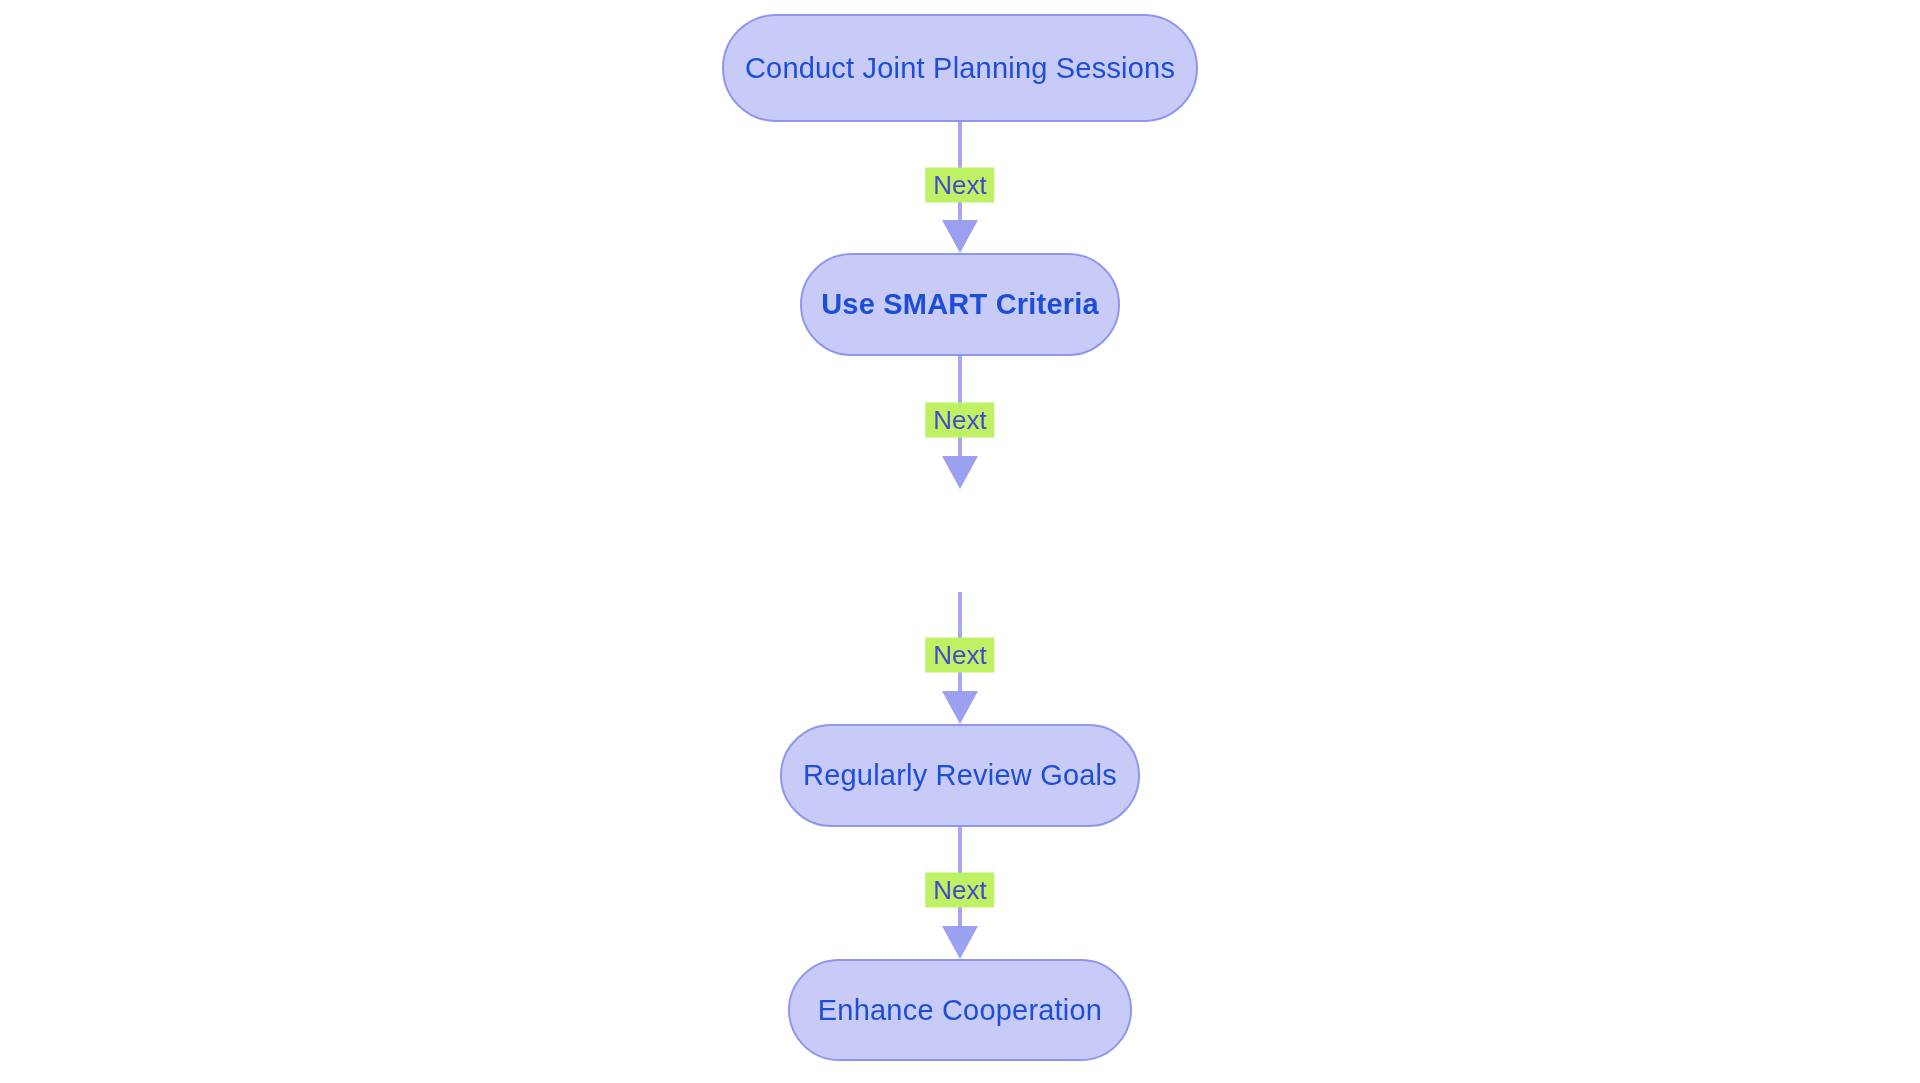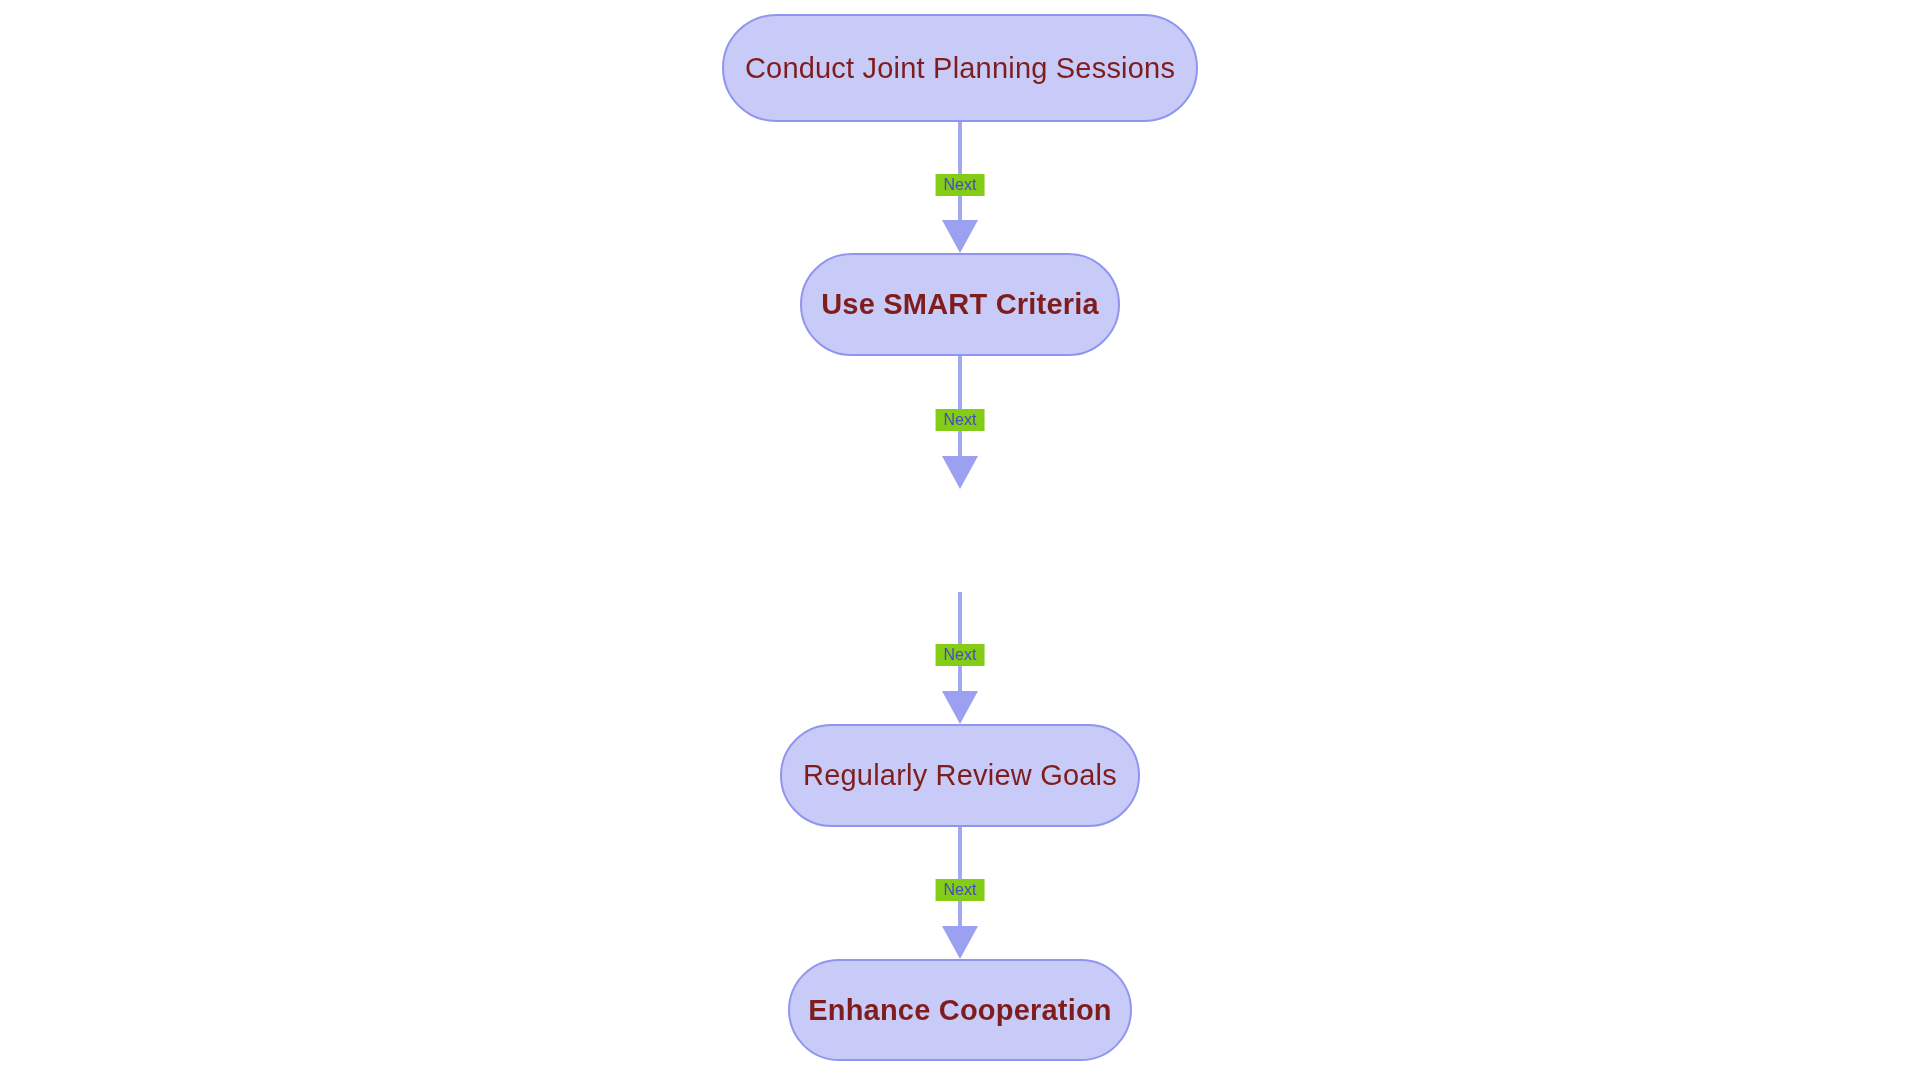--- a/index.html
+++ b/index.html
@@ -21,30 +21,30 @@
     left: 960px;
     transform: translateX(-50%);
     height: 103px;
     border-radius: 54px;
     background: #c8caf8;
     border: 2px solid #9096ee;
     box-sizing: border-box;
     display: flex;
     align-items: center;
     justify-content: center;
-    color: #7f1d1d;
+    color: #1d4ed8;
     font-size: 29px;
     letter-spacing: 0.2px;
     white-space: nowrap;
   }
   .node-1 { top: 14px;  width: 476px; height: 108px; }
   .node-2 { top: 253px; width: 320px; font-weight: bold; }
   .node-3 { top: 489px; width: 362px; }
   .node-4 { top: 724px; width: 360px; text-align: right; }
-  .node-5 { top: 959px; width: 344px; height: 102px; font-weight: bold; }
+  .node-5 { top: 959px; width: 344px; height: 102px; }
 
   
   .edge {
     position: absolute;
     left: 960px;
     transform: translateX(-50%);
     width: 36px;
   }
   .edge-1 { top: 122px; height: 131px; }
   .edge-2 { top: 356px; height: 133px; }
@@ -69,23 +69,23 @@
     height: 0;
     border-left: 18px solid transparent;
     border-right: 18px solid transparent;
     border-top: 33px solid #9ba0f0;
   }
   .edge-label {
     position: absolute;
     left: 50%;
     top: 48%;
     transform: translate(-50%, -50%);
-    background: #84cc16;
+    background: #bef264;
     color: #4349ca;
-    font-size: 16px;
+    font-size: 26px;
     padding: 2px 8px;
     white-space: nowrap;
   }
 </style>
 </head>
 <body>
 
 <div class="canvas">
 
   <div class="edge edge-1">

